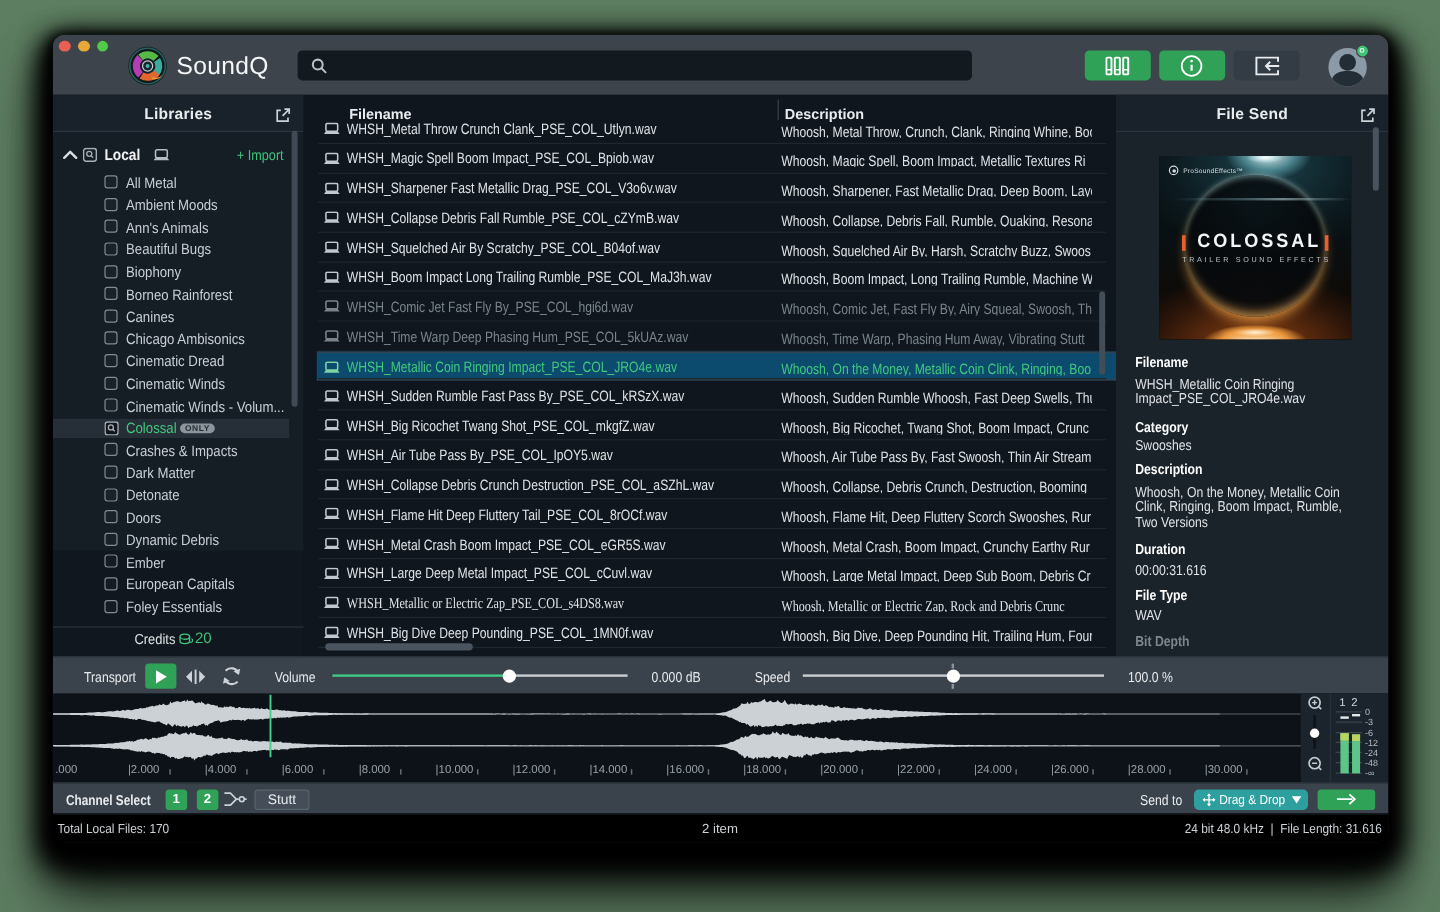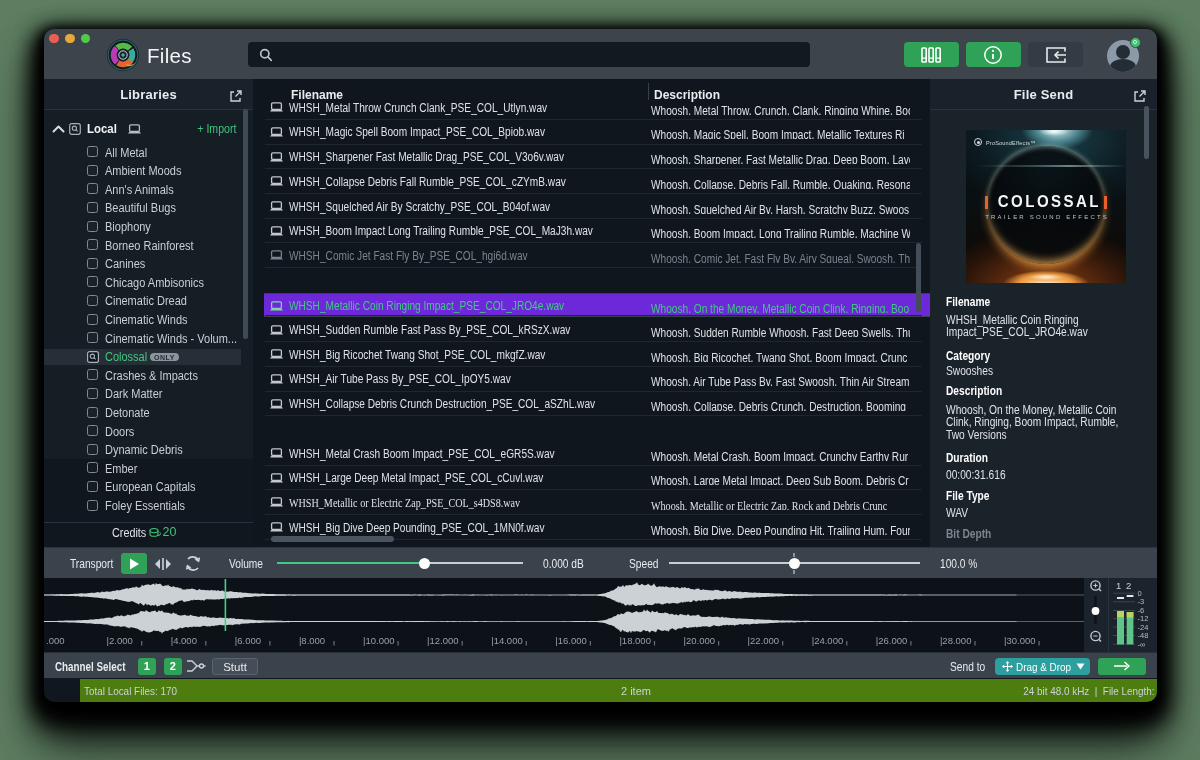--- a/index.html
+++ b/index.html
@@ -30,30 +30,30 @@
 
 
 #rows { position:absolute; left:0; top:22px; width:677px; height:440px; overflow:hidden; }
 .row { position:absolute; left:11px; width:667px; height:24.7px; }
 .row .sep { position:absolute; left:1px; right:9px; bottom:0; height:1px; background:#1e262e; }
 .row .fn { position:absolute; left:25px; top:5.6px; font-size:12.5px; color:#dfe3e7; white-space:nowrap; transform:scaleX(0.81); transform-origin:0 0; }
 .row .ds { position:absolute; left:387px; top:5.6px; width:259px; height:14px; overflow:hidden; }
 .row .ds span { display:inline-block; font-size:12.5px; color:#dfe3e7; white-space:nowrap; transform:scaleX(0.81); transform-origin:0 0; }
 .row svg { position:absolute; left:5px; top:7px; }
 .row.gray .fn, .row.gray .ds span { color:#7b848c; }
-.row.sel { background:#6d28d9; border-top:1px solid #39434c; border-bottom:1px solid #39434c; }
+.row.sel { background:#0c4a6e; border-top:1px solid #39434c; border-bottom:1px solid #39434c; }
 .row.sel .fn, .row.sel .ds span { color:#40ca7e; }
 
 
 #transport { position:absolute; left:0; top:518px; width:1113px; height:31px; background:#3a424b; border-top:1px solid #2c343c; }
 #wavezone { position:absolute; left:0; top:549px; width:1113px; height:74px; background:#0c1218; }
 #zoomcol { position:absolute; left:1040px; top:0; width:24px; height:74px; background:#1b242c; }
 #metercol { position:absolute; left:1064px; top:0; width:49px; height:74px; background:#1b242c; border-left:1px solid #2a333c; }
 #channelbar { position:absolute; left:0; top:623px; width:1113px; height:26px; background:#3a424b; border-top:1px solid #272f37; }
-#statusbar { position:absolute; left:0; top:649px; width:1113px; height:24px; background:#4d7c0f; border-top:1px solid #10161c;margin-left:36px; }
+#statusbar { position:absolute; left:0; top:649px; width:1113px; height:24px; background:#000000; border-top:1px solid #10161c; }
 
 .sbtxt { position:absolute; top:6px; font-size:11px; color:#ccd2d7; white-space:nowrap; }
 .grn { color:#40c47c; }
 .cx85 { transform:scaleX(0.85); transform-origin:0 50%; }
 .cx88 { transform:scaleX(0.88); transform-origin:0 50%; }
 .cx90 { transform:scaleX(0.90); transform-origin:0 50%; }
 .cxr90 { transform:scaleX(0.90); transform-origin:100% 50%; }
 </style>
 </head>
 <body>
@@ -70,21 +70,21 @@
 <circle cx="17" cy="17" r="9.3" fill="none" stroke="#b63cb4" stroke-width="6" stroke-dasharray="16 43" stroke-dashoffset="30.5"></circle>
 <circle cx="17" cy="17" r="9.3" fill="none" stroke="#56ba46" stroke-width="6" stroke-dasharray="15 44" stroke-dashoffset="14"></circle>
 <circle cx="17" cy="17" r="9.3" fill="none" stroke="#3dab9c" stroke-width="6" stroke-dasharray="16 43" stroke-dashoffset="-2.5"></circle>
 <circle cx="17" cy="17" r="9.3" fill="none" stroke="#e0662c" stroke-width="6" stroke-dasharray="14 44" stroke-dashoffset="44.5"></circle>
 </g>
 <path d="M20 26 q6 2 9 -1 q-3 4 -8 3 Z" fill="#f0913a"></path>
 <circle cx="17" cy="17" r="6.2" fill="#17222a"></circle>
 <circle cx="17" cy="17" r="4.2" fill="none" stroke="#cdd3d6" stroke-width="1"></circle>
 <circle cx="17" cy="17" r="1.7" fill="#3fb3ab"></circle>
 </svg></div>
-    <div class="lbl" style="left:103px; top:14.5px; font-size:20.5px; font-weight:500; color:#f4f6f7; letter-spacing:0.3px;">Files</div>
+    <div class="lbl" style="left:103px; top:14.5px; font-size:20.5px; font-weight:500; color:#f4f6f7; letter-spacing:0.3px;">SoundQ</div>
     <div id="search">
         <svg width="14" height="14" viewBox="0 0 14 14" style="position:absolute;left:11px;top:5.5px">
 <circle cx="5.8" cy="5.8" r="4.1" fill="none" stroke="#b9c0c6" stroke-width="1.7"></circle>
 <line x1="8.9" y1="8.9" x2="12.3" y2="12.3" stroke="#b9c0c6" stroke-width="1.7" stroke-linecap="round"></line>
 </svg>
       </div>
     <div class="topbtn" style="left:860px; width:55px; background:#2fa257;">
         <svg width="21" height="19" viewBox="0 0 21 19" style="position:absolute;left:17px;top:3px">
 <g fill="none" stroke="#fff" stroke-width="1.6">
 <rect x="1" y="3" width="4.2" height="14" rx="0.8"></rect>
@@ -262,20 +262,29 @@
         </div>
     <div class="row gray" style="top:142.4px;">
           <svg width="15" height="11" viewBox="0 0 15 11">
             <rect x="2.6" y="0.8" width="9.8" height="6.6" rx="1.2" fill="none" stroke="#7b848c" stroke-width="1.3"></rect>
             <path d="M1 9.6 L2.6 7.4 H12.4 L14 9.6 Z" fill="#7b848c"></path>
           </svg>
           <div class="fn">WHSH_Comic Jet Fast Fly By_PSE_COL_hgi6d.wav</div>
           <div class="ds"><span>Whoosh, Comic Jet, Fast Fly By, Airy Squeal, Swoosh, Th</span></div>
           <div class="sep"></div>
         </div>
+    <div class="row gray" style="top:167.1px;">
+          <svg width="15" height="11" viewBox="0 0 15 11">
+            <rect x="2.6" y="0.8" width="9.8" height="6.6" rx="1.2" fill="none" stroke="#7b848c" stroke-width="1.3"></rect>
+            <path d="M1 9.6 L2.6 7.4 H12.4 L14 9.6 Z" fill="#7b848c"></path>
+          </svg>
+          <div class="fn">WHSH_Time Warp Deep Phasing Hum_PSE_COL_5kUAz.wav</div>
+          <div class="ds"><span>Whoosh, Time Warp, Phasing Hum Away, Vibrating Stutt</span></div>
+          <div class="sep"></div>
+        </div>
     <div class="row sel" style="top:191.8px;">
           <svg width="15" height="11" viewBox="0 0 15 11">
             <rect x="2.6" y="0.8" width="9.8" height="6.6" rx="1.2" fill="none" stroke="#7fd4a4" stroke-width="1.3"></rect>
             <path d="M1 9.6 L2.6 7.4 H12.4 L14 9.6 Z" fill="#7fd4a4"></path>
           </svg>
           <div class="fn">WHSH_Metallic Coin Ringing Impact_PSE_COL_JRO4e.wav</div>
           <div class="ds"><span>Whoosh, On the Money, Metallic Coin Clink, Ringing, Boo</span></div>
           <div class="sep"></div>
         </div>
     <div class="row " style="top:216.5px;">
@@ -305,20 +314,29 @@
           <div class="ds"><span>Whoosh, Air Tube Pass By, Fast Swoosh, Thin Air Stream</span></div>
           <div class="sep"></div>
         </div>
     <div class="row " style="top:290.6px;">
           <svg width="15" height="11" viewBox="0 0 15 11">
             <rect x="2.6" y="0.8" width="9.8" height="6.6" rx="1.2" fill="none" stroke="#c2c8cd" stroke-width="1.3"></rect>
             <path d="M1 9.6 L2.6 7.4 H12.4 L14 9.6 Z" fill="#c2c8cd"></path>
           </svg>
           <div class="fn">WHSH_Collapse Debris Crunch Destruction_PSE_COL_aSZhL.wav</div>
           <div class="ds"><span>Whoosh, Collapse, Debris Crunch, Destruction, Booming</span></div>
+          <div class="sep"></div>
+        </div>
+    <div class="row " style="top:315.3px;">
+          <svg width="15" height="11" viewBox="0 0 15 11">
+            <rect x="2.6" y="0.8" width="9.8" height="6.6" rx="1.2" fill="none" stroke="#c2c8cd" stroke-width="1.3"></rect>
+            <path d="M1 9.6 L2.6 7.4 H12.4 L14 9.6 Z" fill="#c2c8cd"></path>
+          </svg>
+          <div class="fn">WHSH_Flame Hit Deep Fluttery Tail_PSE_COL_8rOCf.wav</div>
+          <div class="ds"><span>Whoosh, Flame Hit, Deep Fluttery Scorch Swooshes, Rur</span></div>
           <div class="sep"></div>
         </div>
     <div class="row " style="top:340.0px;">
           <svg width="15" height="11" viewBox="0 0 15 11">
             <rect x="2.6" y="0.8" width="9.8" height="6.6" rx="1.2" fill="none" stroke="#c2c8cd" stroke-width="1.3"></rect>
             <path d="M1 9.6 L2.6 7.4 H12.4 L14 9.6 Z" fill="#c2c8cd"></path>
           </svg>
           <div class="fn">WHSH_Metal Crash Boom Impact_PSE_COL_eGR5S.wav</div>
           <div class="ds"><span>Whoosh, Metal Crash, Boom Impact, Crunchy Earthy Rur</span></div>
           <div class="sep"></div>

